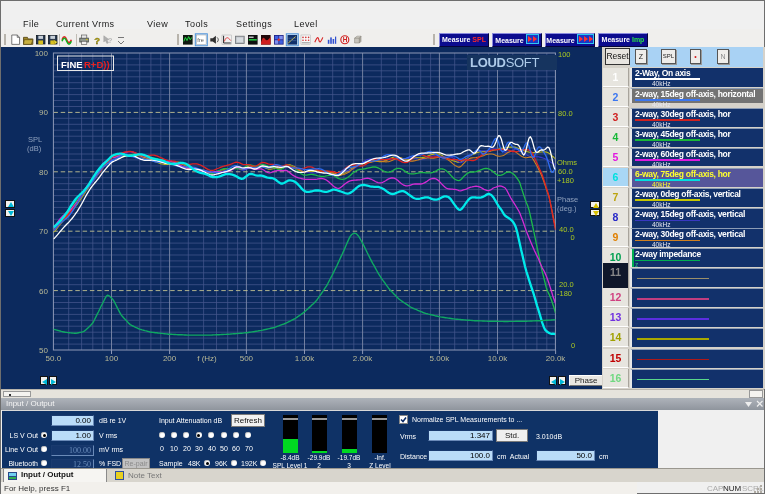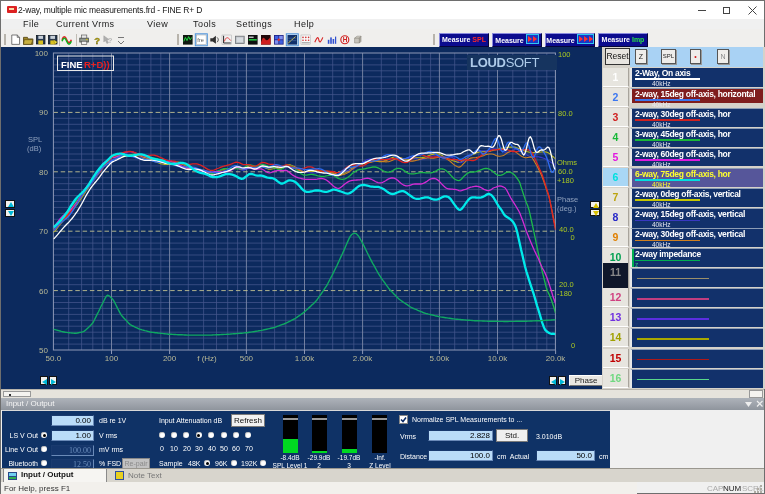--- a/index.html
+++ b/index.html
@@ -23,57 +23,44 @@
 .hbtn{position:absolute;top:2px;height:15px;background:#efedea;border:1px solid #555;box-shadow:1px 1px 0 #999;font-size:7px;color:#222;text-align:center;line-height:13px;}
 #resetbtn{position:absolute;left:3px;top:1px;width:25px;height:17px;background:#e8e5e0;border:1px solid #333;font-size:8.5px;color:#111;text-align:center;line-height:15px;}
 .ncell{position:absolute;left:1px;width:26px;background:#e7e5df;border-right:1px solid #a8a49c;border-bottom:1px solid #fff;font-weight:bold;font-size:10.5px;text-align:center;line-height:19px;}
 .lcell{position:absolute;left:28px;width:133px;background:#12316b;border-left:2px solid #e8e8e8;border-top:1px solid #8c9cb5;}
 .ltitle{position:absolute;left:3px;top:0px;font-size:8.5px;font-weight:bold;color:#fff;white-space:nowrap;letter-spacing:-0.3px;}
 .lsub{position:absolute;left:20px;top:12px;font-size:6.5px;color:#e8e8f0;}
 .lline{position:absolute;left:3px;top:10.5px;height:1.5px;width:65px;}
 .cline{position:absolute;left:5px;top:9px;height:1.3px;width:72px;}
 #scrollstrip{position:absolute;left:0;top:388px;width:763px;height:9px;background:#e6e3dc;border-top:1px solid #b8b4ac;}
 #iohdr{position:absolute;left:0;top:397px;width:763px;height:12px;background:linear-gradient(#aeb3ba,#8f959d);color:#f4f4f4;font-size:8px;}
-#iopanel{position:absolute;left:1px;top:409px;width:608px;height:59px;background:#0f3266;border-top:1px solid #d8d8d8;font-size:7px;color:#fff;}
+#iopanel{position:absolute;left:1px;top:409px;width:656px;height:59px;background:#0f3266;border-top:1px solid #d8d8d8;font-size:7px;color:#fff;}
 .fld{position:absolute;height:11px;background:#badcf8;border:1px solid #6a8ab8;border-top-color:#1a3a6e;border-left-color:#1a3a6e;font-size:8px;color:#000;text-align:right;padding-right:2px;line-height:9px;}
 .fldd{background:#15366b;color:#6a8cba;font-family:Liberation Serif, serif;}
 .rad{position:absolute;width:6px;height:6px;border-radius:50%;background:#fff;box-shadow:inset 0.5px 0.5px 1px #999;}
 .rad.on:after{content:"";position:absolute;left:1.5px;top:1.5px;width:3px;height:3px;border-radius:50%;background:#000;}
 .iolab{position:absolute;white-space:nowrap;}
 .meter{position:absolute;top:4px;width:15px;height:38px;background:#000;}
 .mgray{position:absolute;left:0;top:3px;width:100%;height:1.5px;background:#9a9a9a;}
 .mgreen{position:absolute;left:0;bottom:0;width:100%;background:#00d921;}
 .mlab{position:absolute;text-align:center;width:40px;font-size:6.5px;}
 #tabs{position:absolute;left:0;top:467px;width:763px;height:14px;background:#d8d5cd;border-top:1px solid #9a978f;}
 #tab1{position:absolute;left:2px;top:0px;width:104px;height:14px;background:#f6f5f2;border:1px solid #8a8a8a;border-top:none;font-size:8px;font-weight:bold;color:#111;}
 #tab2{position:absolute;left:110px;top:1px;width:80px;font-size:8px;color:#777;}
 #statusbar{position:absolute;left:0;top:481px;width:636px;height:12px;background:#f2f0ec;font-size:8px;color:#333;}
 </style></head>
 <body>
 <div id="win">
-<div id="titlebar">
-      <div id="appicon"></div>
-      <div id="title">2-way, multiple mic measurements.frd - FINE R+ D</div>
-<div class="wbtn" style="left:688px">
-        <div class="abs" style="left:9px;top:9px;width:8px;height:1px;background:#444"></div>
-      </div>
-<div class="wbtn" style="left:712px">
-        <div class="abs" style="left:10px;top:6px;width:7px;height:7px;border:1px solid #444"></div>
-      </div>
-<div class="wbtn" style="left:738px"><svg width="26" height="18">
-          <path d="M9.5 5.5l8 8M17.5 5.5l-8 8" stroke="#444" stroke-width="1"></path>
-        </svg></div>
-</div>
 <div id="menubar">
       <span style="left:22px">File</span>
       <span style="left:55px">Current Vrms</span>
       <span style="left:146px">View</span>
-      <span style="left:192px">Tools</span>
+      <span style="left:184px">Tools</span>
       <span style="left:235px">Settings</span>
-      <span style="left:293px">Help</span>
+      <span style="left:293px">Level</span>
     </div>
 <div id="toolbar">
       <svg class="abs" style="left:0;top:0" width="440" height="18" viewBox="0 0 440 18">
         <g fill="#b8b4ac">
           <rect x="3" y="5" width="2" height="11"></rect>
         </g>
         <g transform="translate(10,6) scale(0.78)">
           <path d="M1 0h7l3 3v9H1z" fill="#fff" stroke="#555" stroke-width="1"></path>
           <path d="M8 0v3h3" fill="none" stroke="#555"></path>
         </g>
@@ -395,21 +382,21 @@
       <div class="hbtn" style="left:59px;width:15px;font-size:6px;">SPL</div>
       <div class="hbtn" style="left:88px;width:11px;color:#d02020;">•</div>
       <div class="hbtn" style="left:115px;width:12px;color:#888;">N</div>
       <div class="ncell" style="top:20.5px;height:19.1px;background:#e7e5df;color:#ffffff">1</div>
       <div class="lcell" style="top:20.5px;height:19.1px;background:#12316b;border-top:none;">
         <span class="ltitle" style="color:#fff">2-Way, On axis</span>
         <div class="lline" style="background:#ffffff"></div>
         <span class="lsub" style="color:#e8e8f0;left:20px">40kHz</span>
       </div>
       <div class="ncell" style="top:40.6px;height:19.1px;background:#e7e5df;color:#3b76f0">2</div>
-      <div class="lcell" style="top:40.6px;height:15px;background:#7f1d1d;">
+      <div class="lcell" style="top:40.6px;height:15px;background:#737373;">
         <span class="ltitle" style="color:#fff">2-way, 15deg off-axis, horizontal</span>
         <div class="lline" style="background:#3b76f0"></div>
         <span class="lsub" style="color:#e8e8f0;left:20px">40kHz</span>
       </div>
       <div class="ncell" style="top:60.6px;height:19.1px;background:#e7e5df;color:#d02020">3</div>
       <div class="lcell" style="top:60.6px;height:19.1px;background:#12316b;">
         <span class="ltitle" style="color:#fff">2-way, 30deg off-axis, hor</span>
         <div class="lline" style="background:#d02020"></div>
         <span class="lsub" style="color:#e8e8f0;left:20px">40kHz</span>
       </div>
@@ -558,21 +545,21 @@
       <div class="mlab" style="left:297px;top:50.5px">2</div>
       <div class="mlab" style="left:327px;top:42.5px">-19.7dB</div>
       <div class="mlab" style="left:327px;top:50.5px">3</div>
       <div class="mlab" style="left:358px;top:42.5px">-Inf.</div>
       <div class="mlab" style="left:358px;top:50.5px">Z Level</div>
       <div class="abs" style="left:397px;top:4px;width:9px;height:9px;background:#fff;border:1px solid #888;"><svg width="7" height="7">
           <path d="M1 3.5l2 2 3-4" stroke="#0a2a66" stroke-width="1.5" fill="none"></path>
         </svg></div>
       <span class="iolab" style="left:410px;top:5px">Normalize SPL Measurements to ...</span>
       <span class="iolab" style="left:398px;top:21.5px">Vrms</span>
-      <div class="fld" style="left:426px;top:19px;width:65px;">2.828</div>
+      <div class="fld" style="left:426px;top:19px;width:65px;">1.347</div>
       <div class="abs" style="left:494px;top:17.5px;width:32px;height:13px;background:#efefef;border:1px solid #7a7a7a;font-size:8px;color:#111;text-align:center;line-height:11px;">Std.</div>
       <span class="iolab" style="left:534px;top:21.5px">3.010dB</span>
       <span class="iolab" style="left:398px;top:41.5px">Distance</span>
       <div class="fld" style="left:426px;top:39px;width:65px;">100.0</div>
       <span class="iolab" style="left:495px;top:41.5px">cm&nbsp; Actual</span>
       <div class="fld" style="left:534px;top:39px;width:59px;">50.0</div>
       <span class="iolab" style="left:597px;top:41.5px">cm</span>
     </div>
 <div id="tabs">
       <div id="tab1">

